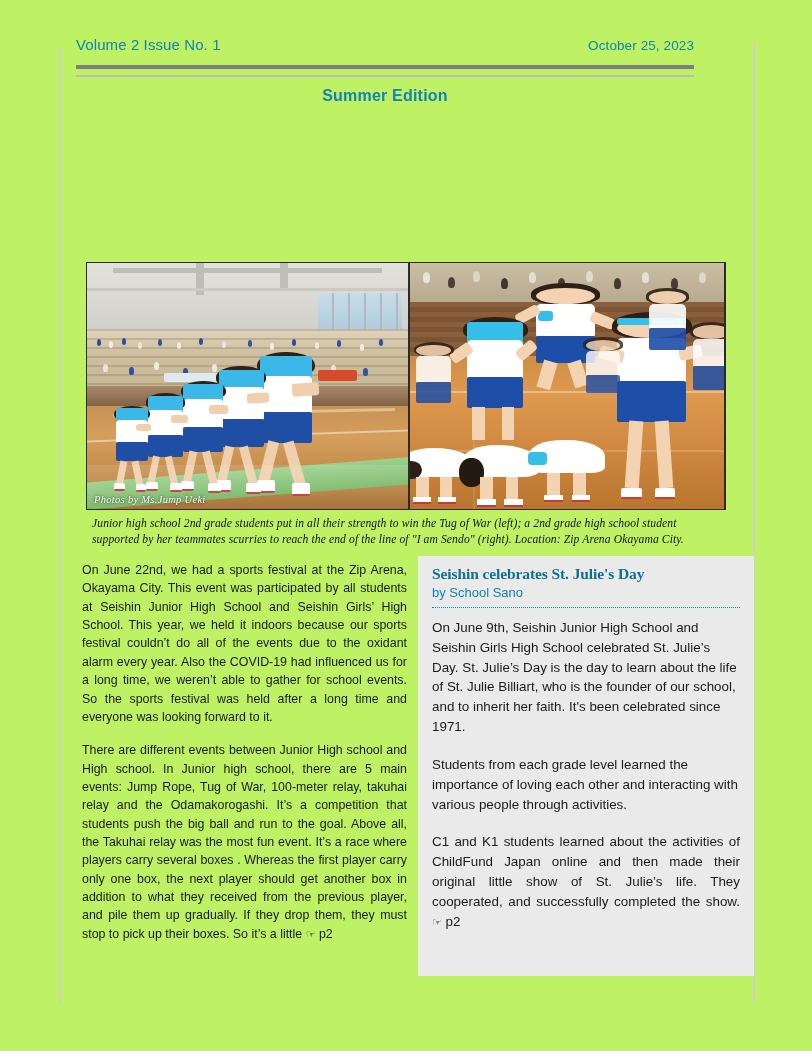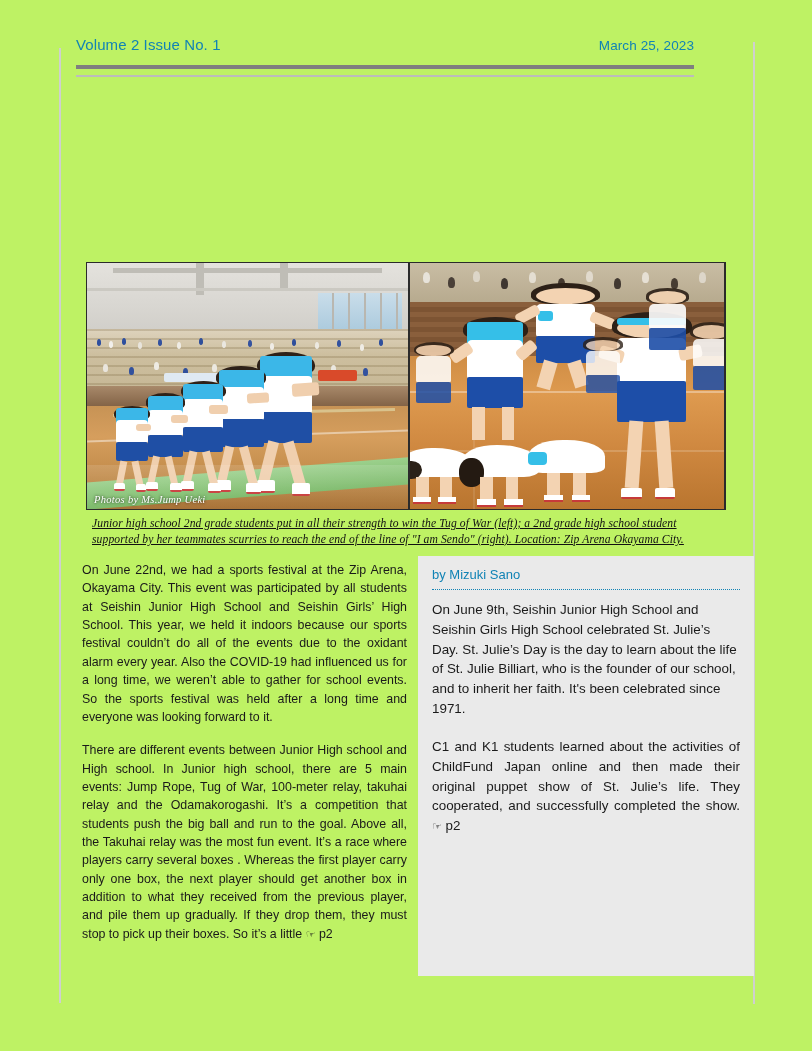--- a/index.html
+++ b/index.html
@@ -169,21 +169,20 @@
   
   .caption {
     position: absolute;
     left: 92px; top: 516px; width: 628px;
     font-family: "Liberation Serif", serif;
     font-style: italic;
     font-size: 11.6px;
     line-height: 1.38;
     color: #111;
     letter-spacing: .1px;
-    text-decoration: underline;
   }
 
   
   .article {
     position: absolute;
     left: 82px; top: 552px; width: 325px;
   }
   .article h1 {
     color: #0f6f93;
     font-family: "Liberation Serif", serif;
@@ -260,24 +259,25 @@
 <body>
 
 <div class="page">
 
   <div class="edge-rule left"></div>
   <div class="edge-rule right"></div>
 
   <div class="masthead">
     <div class="issue-row">
       <span class="vol">Volume 2 Issue No. 1</span>
-      <span class="date">March 25, 2023</span>
+      <span class="date">October 25, 2023</span>
     </div>
     <div class="rule-thick"></div>
     <div class="rule-thin"></div>
+    <div class="edition">Summer Edition</div>
   </div>
 
   <div class="photo-band">
 
     <div class="photo left">
       <div class="gymL-ceiling"></div>
       <div class="gymL-beam" style="left:8%;top:2%;width:84%;height:5px;"></div>
       <div class="gymL-beam" style="left:34%;top:0;width:8px;height:13%;"></div>
       <div class="gymL-beam" style="left:60%;top:0;width:8px;height:10%;"></div>
       <div class="gymL-beam" style="left:0;top:10%;width:100%;height:3px;background:#cbc9c2;"></div>
@@ -510,22 +510,24 @@
 
   <div class="caption">Junior high school 2nd grade students put in all their strength to win the Tug of War (left); a 2nd grade high school student supported by her teammates scurries to reach the end of the line of "I am Sendo" (right). Location: Zip Arena Okayama City.</div>
 
   <div class="article">
     <p>On June 22nd, we had a sports festival at the Zip Arena, Okayama City. This event was participated by all students at Seishin Junior High School and Seishin Girls’ High School. This year, we held it indoors because our sports festival couldn’t do all of the events due to the oxidant alarm every year. Also the COVID-19 had influenced us for a long time, we weren’t able to gather for school events. So the sports festival was held after a long time and everyone was looking forward to it.</p>
     <p class="p2"><span>There are different events between Junior High school and High school. In Junior  high school, there are 5 main events: Jump Rope, Tug of War, 100-meter relay, takuhai relay and the Odamakorogashi. It’s a competition that students push the big ball and run to the goal.  Above all, the Takuhai relay was the most fun event. It’s a race where players carry several boxes . Whereas the first player carry only one box, the  next player  should get another box in addition to what they received from the previous player, and pile them up gradually. If they drop them, they must stop to pick up their boxes. So it’s a little</span> <span class="hand">☞</span> <span>p2</span></p>
   </div>
 
   <div class="sidebar">
     <div class="sidebar-inner">
-      <div class="sb-byline">by Mizuki Sano</div>
+      <h2>Seishin celebrates St. Julie's Day</h2>
+      <div class="sb-byline">by School Sano</div>
       <div class="dotted"></div>
       <p> On June 9th, Seishin Junior High School and Seishin Girls High School celebrated St. Julie’s Day. St. Julie’s Day is the day to learn about the life of St. Julie Billiart, who is the founder of our school, and to inherit her faith. It's been celebrated since 1971.</p>
-      <p class="sp just"><span>C1 and K1 students learned about the activities of ChildFund Japan online and then made their original puppet show of St. Julie’s life. They cooperated, and successfully completed the show.</span> <span class="hand">☞</span> <span>p2</span></p>
+      <p class="sp">   Students from each grade level learned the importance of loving each other and interacting with various people through activities.</p>
+      <p class="sp just"><span>C1 and K1 students learned about the activities of ChildFund Japan online and then made their original little show of St. Julie’s life. They cooperated, and successfully completed the show.</span> <span class="hand">☞</span> <span>p2</span></p>
     </div>
 
   </div>
 
 
 </div>
 
 </body></html>

